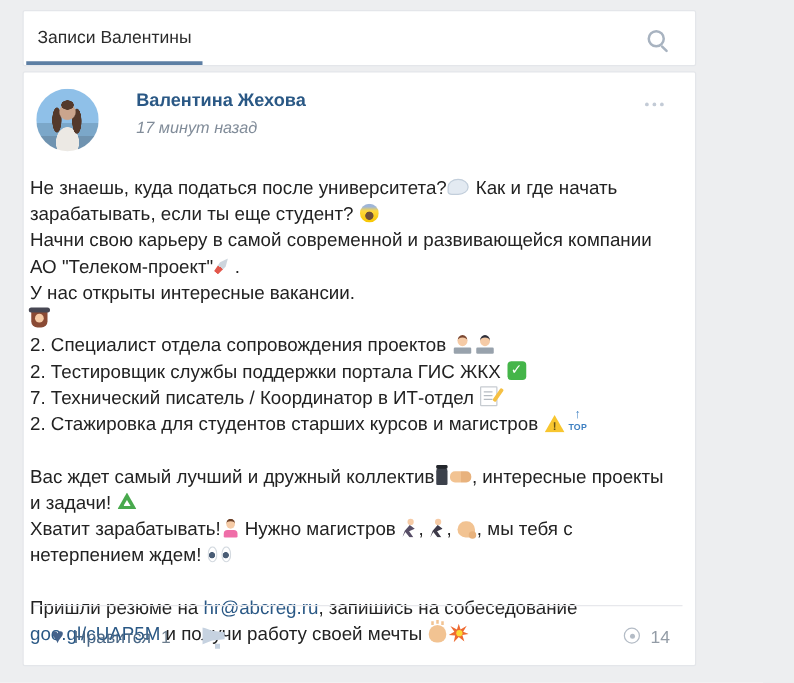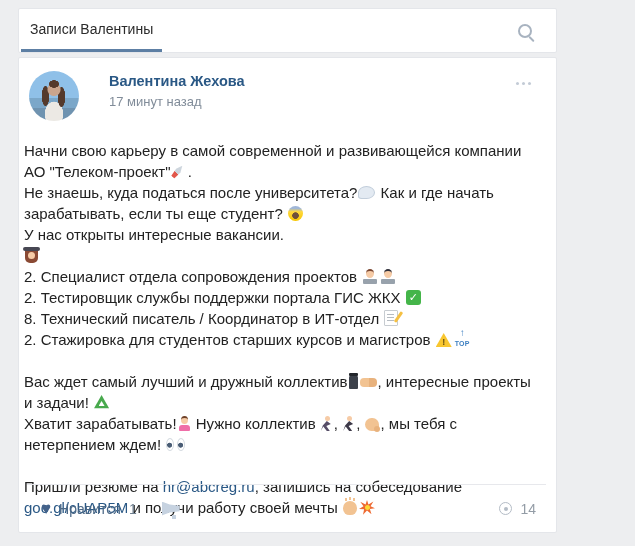--- a/index.html
+++ b/index.html
@@ -24,21 +24,21 @@
   .avatar{position:absolute;left:10px;top:13px;width:50px;height:50px;border-radius:50%;overflow:hidden;
     background:
       radial-gradient(ellipse 8px 6px at 50% 26%, #54392b 0 60%, transparent 65%),
       radial-gradient(circle at 50% 37%, #caa58d 0 6px, transparent 7px),
       radial-gradient(ellipse 6px 16px at 65% 52%, #54392b 0 60%, transparent 65%),
       radial-gradient(ellipse 6px 16px at 33% 50%, #54392b 0 60%, transparent 65%),
       radial-gradient(ellipse 15px 20px at 50% 86%, #ece9e4 0 60%, transparent 63%),
       linear-gradient(180deg,#8fc0e8 0 55%, #7ba7c9 55% 75%, #6f93b0 75%);cursor:pointer;}
   .author{position:absolute;left:90px;top:15px;font-size:14.5px;font-weight:bold;color:var(--accent,#2a5885);
     text-decoration:none;cursor:pointer;}
-  .time{position:absolute;left:90px;top:36px;font-size:13px;color:#818c99;}
+  .time{position:absolute;left:90px;top:36px;font-size:13px;color:#818c99;font-style:italic;}
   .icon-dots{position:absolute;right:24px;top:24px;width:16px;height:4px;cursor:pointer;}
   .icon-dots::before{content:"";position:absolute;left:0;top:0;width:3px;height:3px;border-radius:50%;
     background:#c3cbd6;box-shadow:6px 0 0 #c3cbd6,12px 0 0 #c3cbd6;}
 
   
   .post-body{padding:11px 15px 0 5px;font-size:15px;line-height:21px;color:#222;}
   .post-line{min-height:21px;}
   .post-link{color:var(--accent,#2a5885);text-decoration:none;cursor:pointer;}
 
   
@@ -140,31 +140,31 @@
 
   <div class="card">
     <div class="post-header">
       <span class="avatar"></span>
       <a class="author">Валентина Жехова</a>
       <span class="time">17 минут назад</span>
       <span class="icon-dots"></span>
     </div>
 
     <div class="post-body">
+        <div class="post-line"><span>Не знаешь, куда податься после университета?</span><span class="em em-thought-balloon"></span><span> Как и где начать зарабатывать, если ты еще студент? </span><span class="em em-screaming-face"></span></div>
         <div class="post-line"><span>Начни свою карьеру в самой современной и развивающейся компании АО "Телеком-проект"</span><span class="em em-rocket"></span><span> .</span></div>
-        <div class="post-line"><span>Не знаешь, куда податься после университета?</span><span class="em em-thought-balloon"></span><span> Как и где начать зарабатывать, если ты еще студент? </span><span class="em em-screaming-face"></span></div>
         <div class="post-line"><span>У нас открыты интересные вакансии.</span></div>
         <div class="post-line"><span class="em em-woman-detective"></span></div>
         <div class="post-line"><span>2. Специалист отдела сопровождения проектов </span><span class="em em-woman-technologist"></span><span class="em em-man-technologist"></span></div>
         <div class="post-line"><span>2. Тестировщик службы поддержки портала ГИС ЖКХ </span><span class="em em-check-mark-button"></span></div>
-        <div class="post-line"><span>8. Технический писатель / Координатор в ИТ-отдел </span><span class="em em-memo"></span></div>
+        <div class="post-line"><span>7. Технический писатель / Координатор в ИТ-отдел </span><span class="em em-memo"></span></div>
         <div class="post-line"><span>2. Стажировка для студентов старших курсов и магистров </span><span class="em em-warning"></span><span class="em em-top-arrow"></span></div>
         <div class="post-line"></div>
         <div class="post-line"><span>Вас ждет самый лучший и дружный коллектив</span><span class="em em-levitating-man"></span><span class="em em-handshake"></span><span>, интересные проекты и задачи! </span><span class="em em-recycling"></span></div>
-        <div class="post-line"><span>Хватит зарабатывать!</span><span class="em em-woman-gesturing-no"></span><span> Нужно коллектив </span><span class="em em-woman-running"></span><span>, </span><span class="em em-man-running"></span><span>, </span><span class="em em-flexed-biceps"></span><span>, мы тебя с нетерпением ждем! </span><span class="em em-eyes"></span></div>
+        <div class="post-line"><span>Хватит зарабатывать!</span><span class="em em-woman-gesturing-no"></span><span> Нужно магистров </span><span class="em em-woman-running"></span><span>, </span><span class="em em-man-running"></span><span>, </span><span class="em em-flexed-biceps"></span><span>, мы тебя с нетерпением ждем! </span><span class="em em-eyes"></span></div>
         <div class="post-line"></div>
         <div class="post-line"><span>Пришли резюме на </span><a class="post-link">hr@abcreg.ru</a><span>, запишись на собеседование </span><a class="post-link">goo.gl/cUAP5M</a><span> и получи работу своей мечты </span><span class="em em-clapping-hands"></span><span class="em em-collision"></span></div>
       </div>
 
     <div class="post-footer">
       <span class="like-btn">
         <span class="icon-heart">♥</span>
         <span class="like-label">Нравится</span>
         <span class="like-count">1</span>
       </span>

